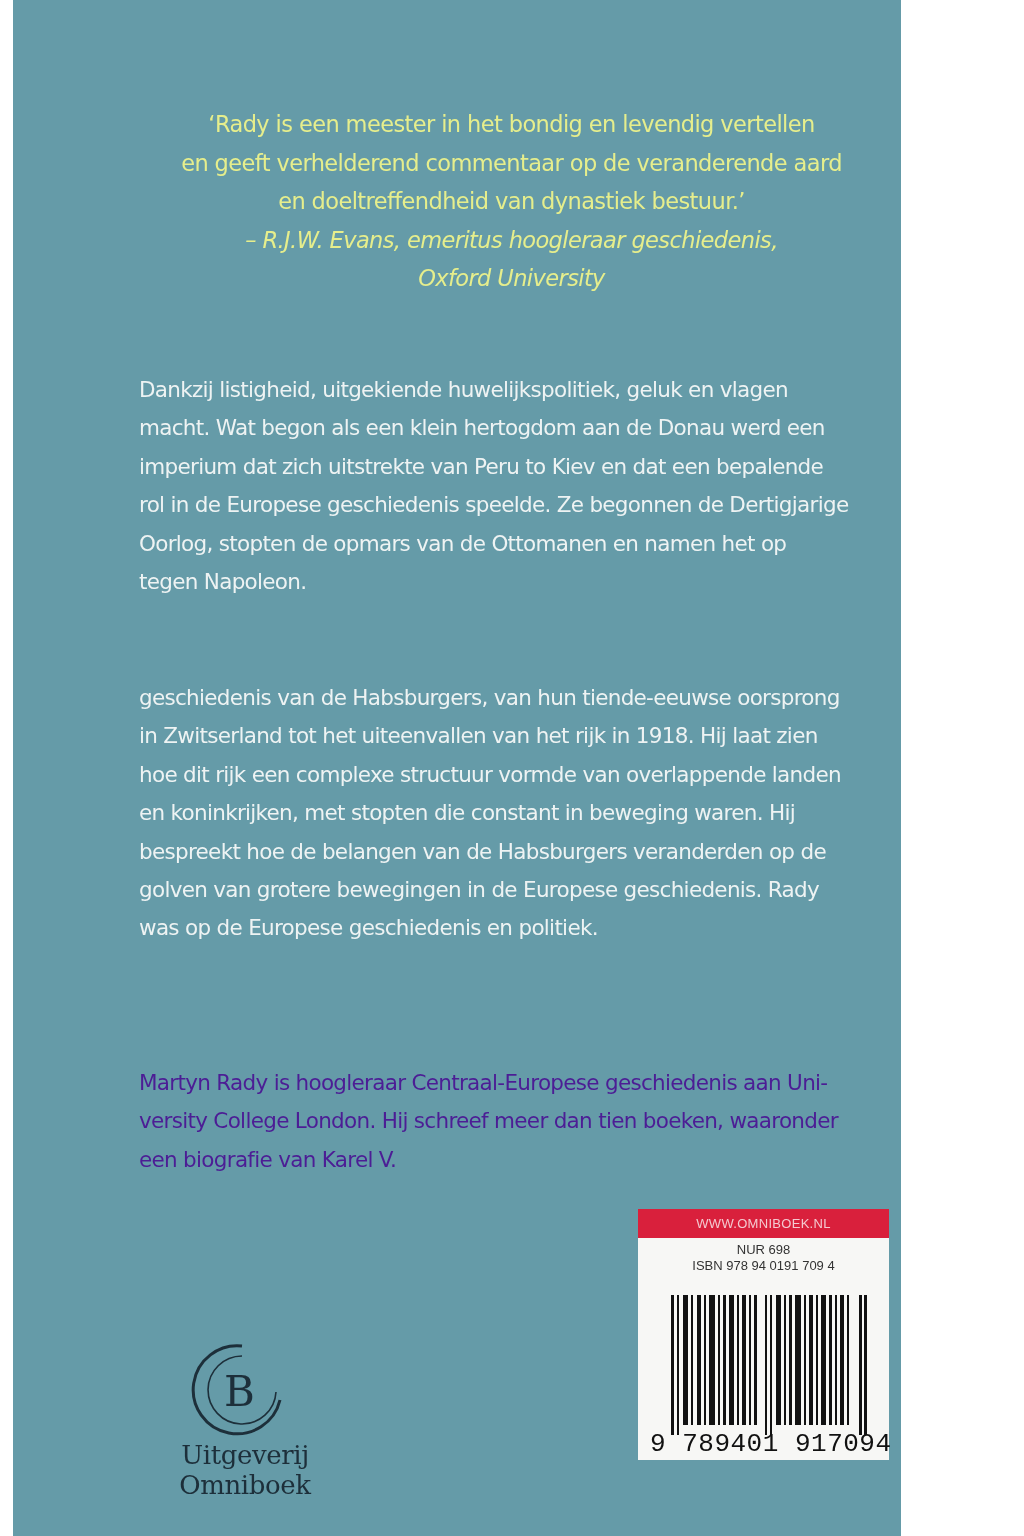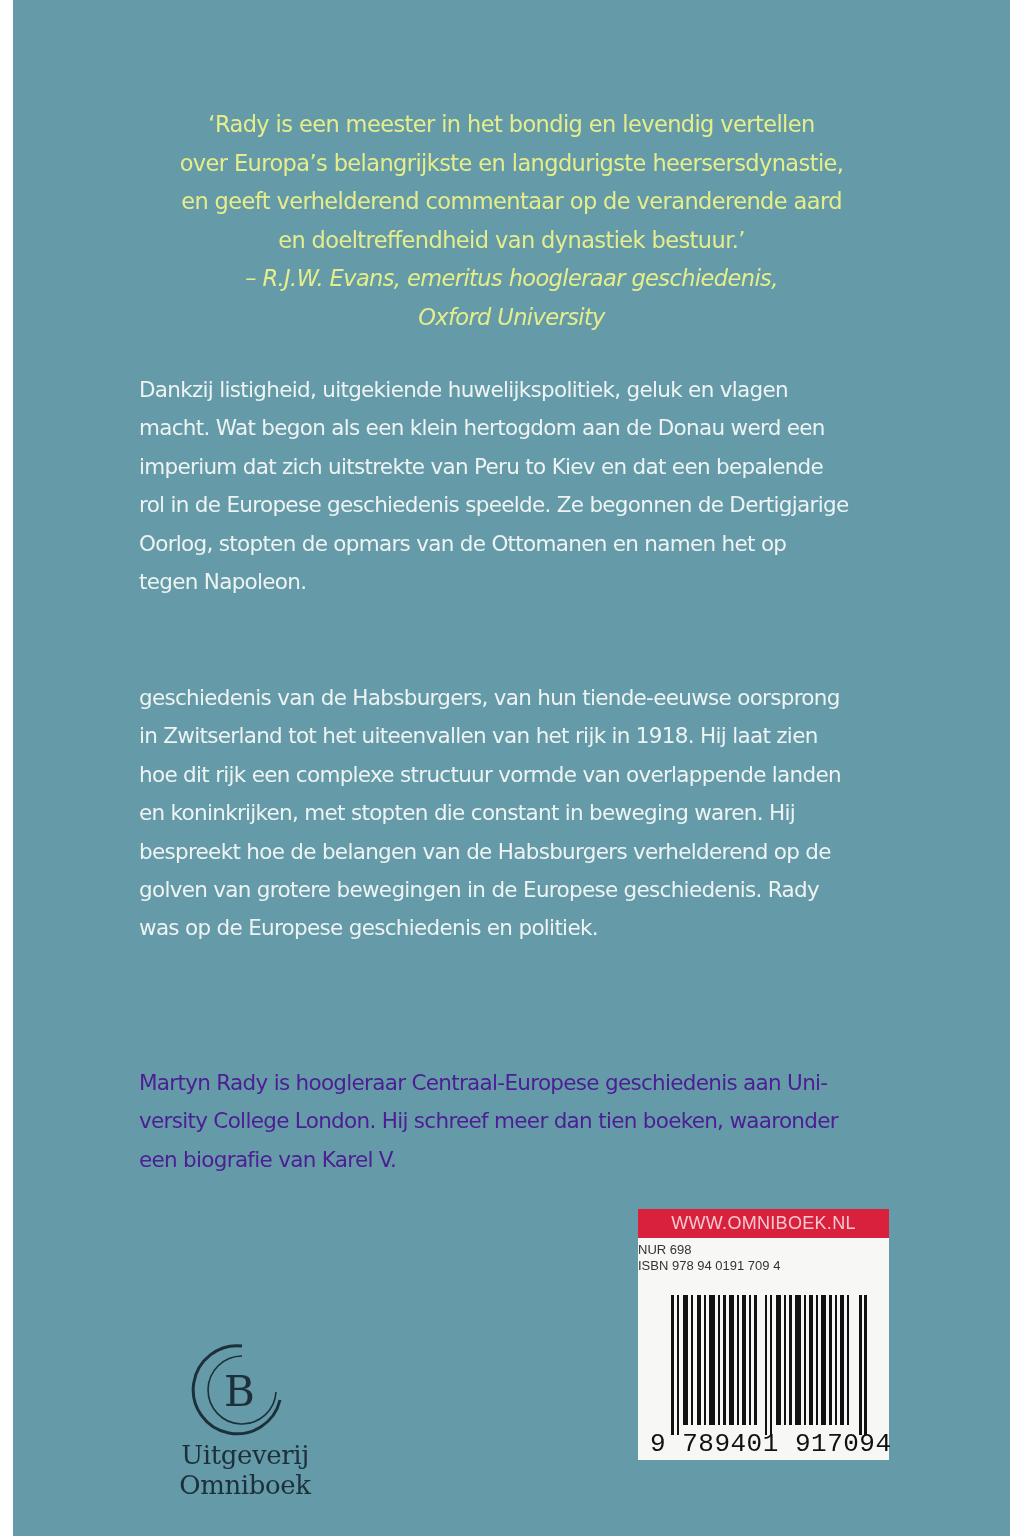--- a/index.html
+++ b/index.html
@@ -1,65 +1,64 @@
 <!DOCTYPE html>
 <html><head>
 <meta charset="utf-8">
 <style>
   html, body { margin:0; padding:0; }
   body { width:1024px; height:1536px; background:#ffffff; position:relative; overflow:hidden; font-family:"Liberation Sans", sans-serif; }
-  .cover { position:absolute; left:13px; top:0; width:997px; height:1536px; background:#659ba8; }
+  .cover { position:absolute; left:13px; top:0; width:888px; height:1536px; background:#659ba8; }
   .quote { position:absolute; left:0; width:997px; top:105px; text-align:center; color:#e6ee8c; font-family:"DejaVu Sans", sans-serif; font-size:22.5px; line-height:38.5px; letter-spacing:-0.6px; }
   .quote .line { display:block; white-space:nowrap; }
   .quote .attr { font-style:italic; }
   .para { position:absolute; left:126px; width:740px; color:#eef3f3; font-family:"DejaVu Sans", sans-serif; font-size:21.5px; line-height:38.4px; letter-spacing:-0.7px; }
   .para .line { display:block; white-space:nowrap; }
   .bio { color:#4c1d95; }
   .p1 { top:371px; }
   .p2 { top:679px; }
   .p3 { top:1064px; }
   .logo { position:absolute; left:122px; top:1340px; width:220px; height:140px; }
   .logo svg { position:absolute; left:45px; top:0; }
   .logo-name { position:absolute; left:0; top:100px; width:220px; text-align:center; font-family:"DejaVu Serif", serif; font-size:26px; color:#1d2f3a; letter-spacing:-0.4px; }
   .barcode-box { position:absolute; left:625px; top:1209px; width:251px; height:251px; background:#f7f7f5; }
-  .bc-url { height:29px; background:#d9203c; color:#f4c9d0; font-size:18px; line-height:29px; text-align:center; letter-spacing:0.3px; }
-  .bc-nur, .bc-isbn { text-align:left; color:#333; font-size:13px; line-height:16px; }
+  .bc-url { height:29px; background:#d9203c; color:#f4c9d0; font-size:13px; line-height:29px; text-align:center; letter-spacing:0.3px; }
+  .bc-nur, .bc-isbn { text-align:center; color:#333; font-size:13px; line-height:16px; }
   .bc-nur { margin-top:4px; }
   .bc-bars { position:absolute; left:33px; top:86px; width:196px; height:140px; }
   .bc-digits { position:absolute; left:12px; top:220px; width:230px; font-family:"Liberation Mono", monospace; font-size:26px; color:#111; letter-spacing:0.5px; white-space:nowrap; }
 </style>
 </head>
 <body>
 
 <div class="cover">
 
   <div class="quote">
     <span class="line">‘Rady is een meester in het bondig en levendig vertellen</span>
-    <span class="line">over Europa’s belangrijkste en langdurigste heersersdynastie,</span>
     <span class="line">en geeft verhelderend commentaar op de veranderende aard</span>
     <span class="line">en doeltreffendheid van dynastiek bestuur.’</span>
     <span class="line attr">– R.J.W. Evans, emeritus hoogleraar geschiedenis,</span>
     <span class="line attr">Oxford University</span>
   </div>
 
   <div class="para p1">
     <span class="line">Dankzij listigheid, uitgekiende huwelijkspolitiek, geluk en vlagen</span>
     <span class="line">macht. Wat begon als een klein hertogdom aan de Donau werd een</span>
     <span class="line">imperium dat zich uitstrekte van Peru to Kiev en dat een bepalende</span>
     <span class="line">rol in de Europese geschiedenis speelde. Ze begonnen de Dertigjarige</span>
     <span class="line">Oorlog, stopten de opmars van de Ottomanen en namen het op</span>
     <span class="line">tegen Napoleon.</span>
   </div>
 
   <div class="para p2">
     <span class="line">geschiedenis van de Habsburgers, van hun tiende-eeuwse oorsprong</span>
     <span class="line">in Zwitserland tot het uiteenvallen van het rijk in 1918. Hij laat zien</span>
     <span class="line">hoe dit rijk een complexe structuur vormde van overlappende landen</span>
     <span class="line">en koninkrijken, met stopten die constant in beweging waren. Hij</span>
-    <span class="line">bespreekt hoe de belangen van de Habsburgers verhelderend op de</span>
+    <span class="line">bespreekt hoe de belangen van de Habsburgers veranderden op de</span>
     <span class="line">golven van grotere bewegingen in de Europese geschiedenis. Rady</span>
     <span class="line">was op de Europese geschiedenis en politiek.</span>
   </div>
 
   <div class="para bio p3">
     <span class="line">Martyn Rady is hoogleraar Centraal-Europese geschiedenis aan Uni-</span>
     <span class="line">versity College London. Hij schreef meer dan tien boeken, waaronder</span>
     <span class="line">een biografie van Karel V.</span>
   </div>
 

